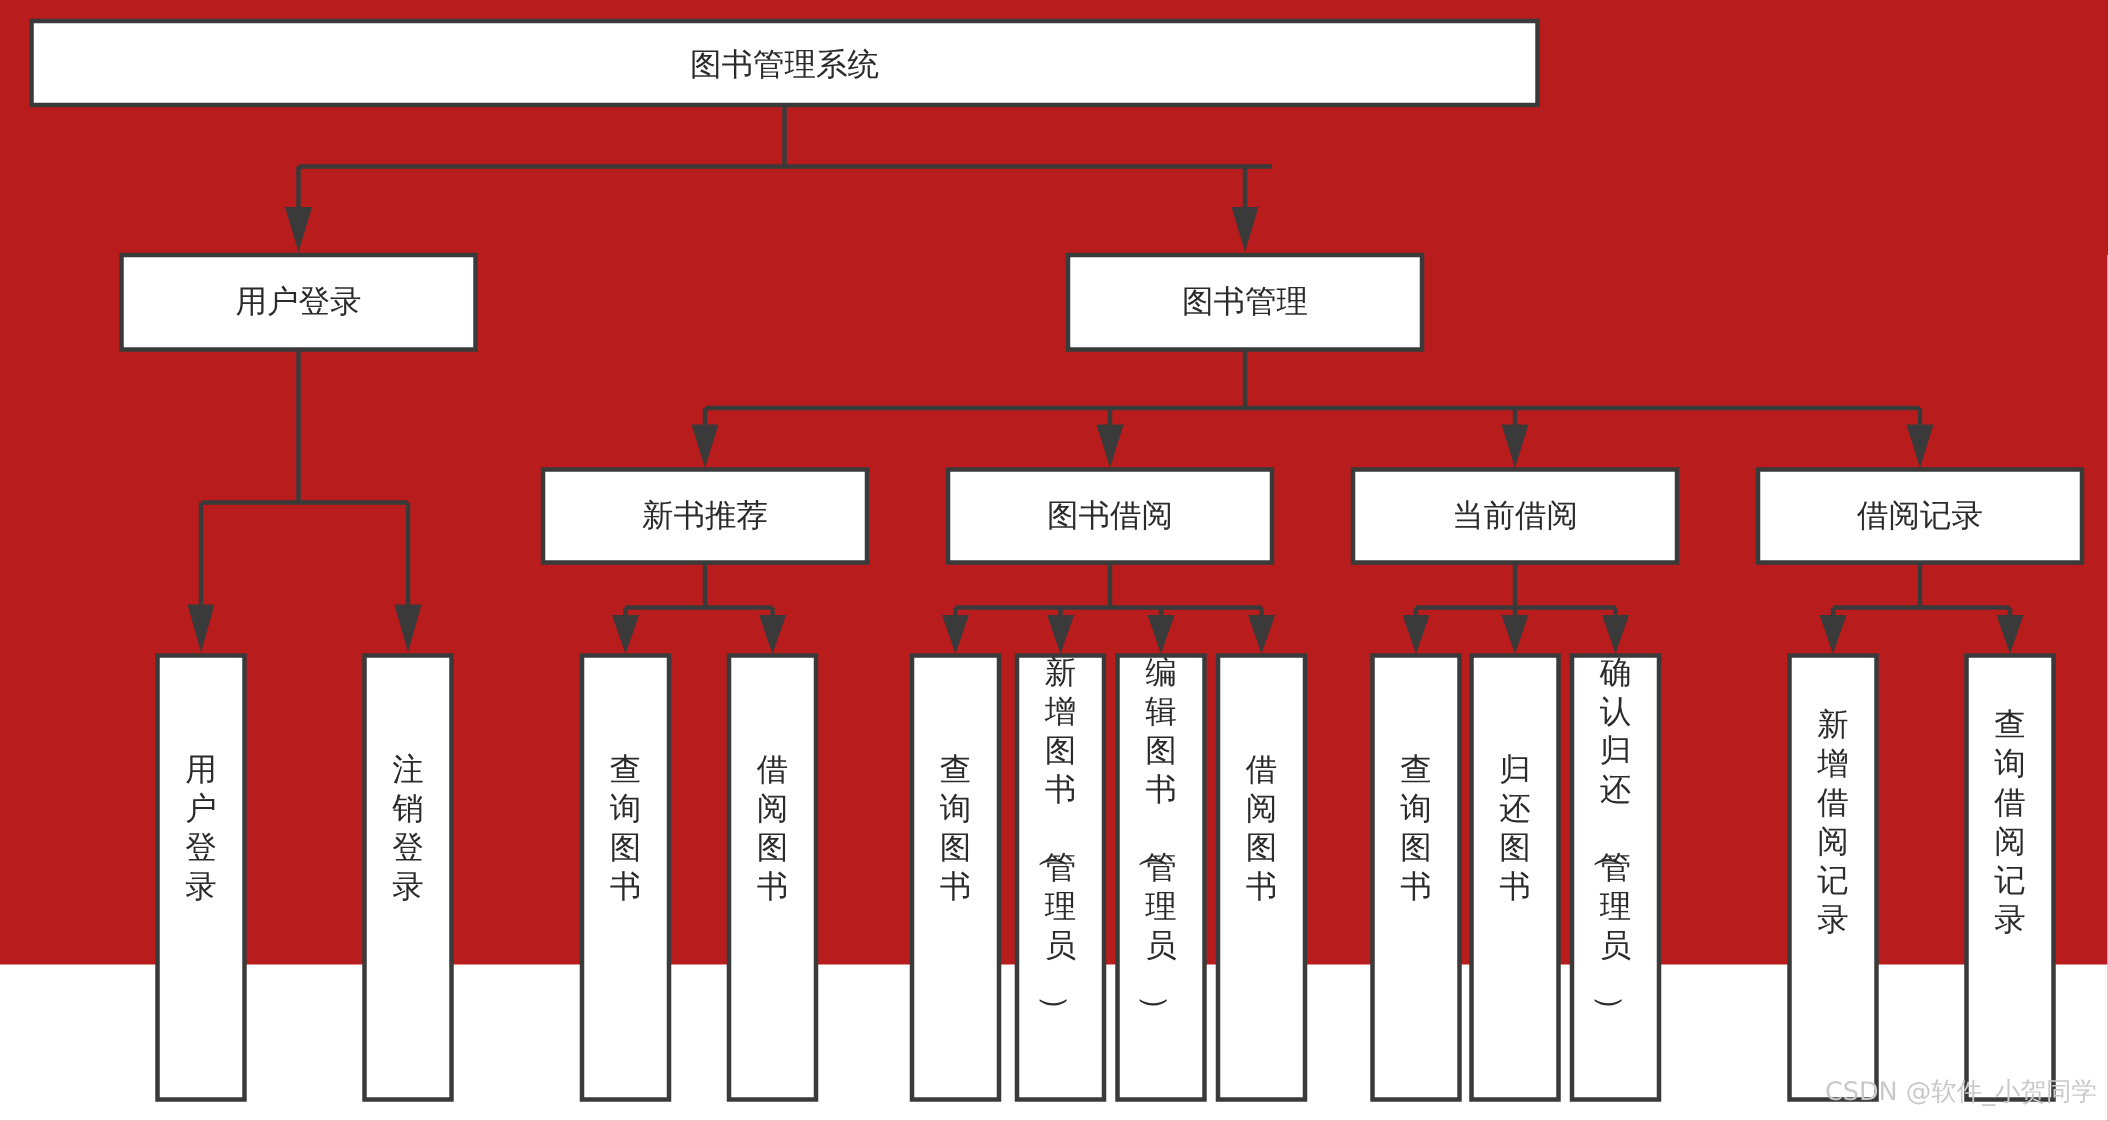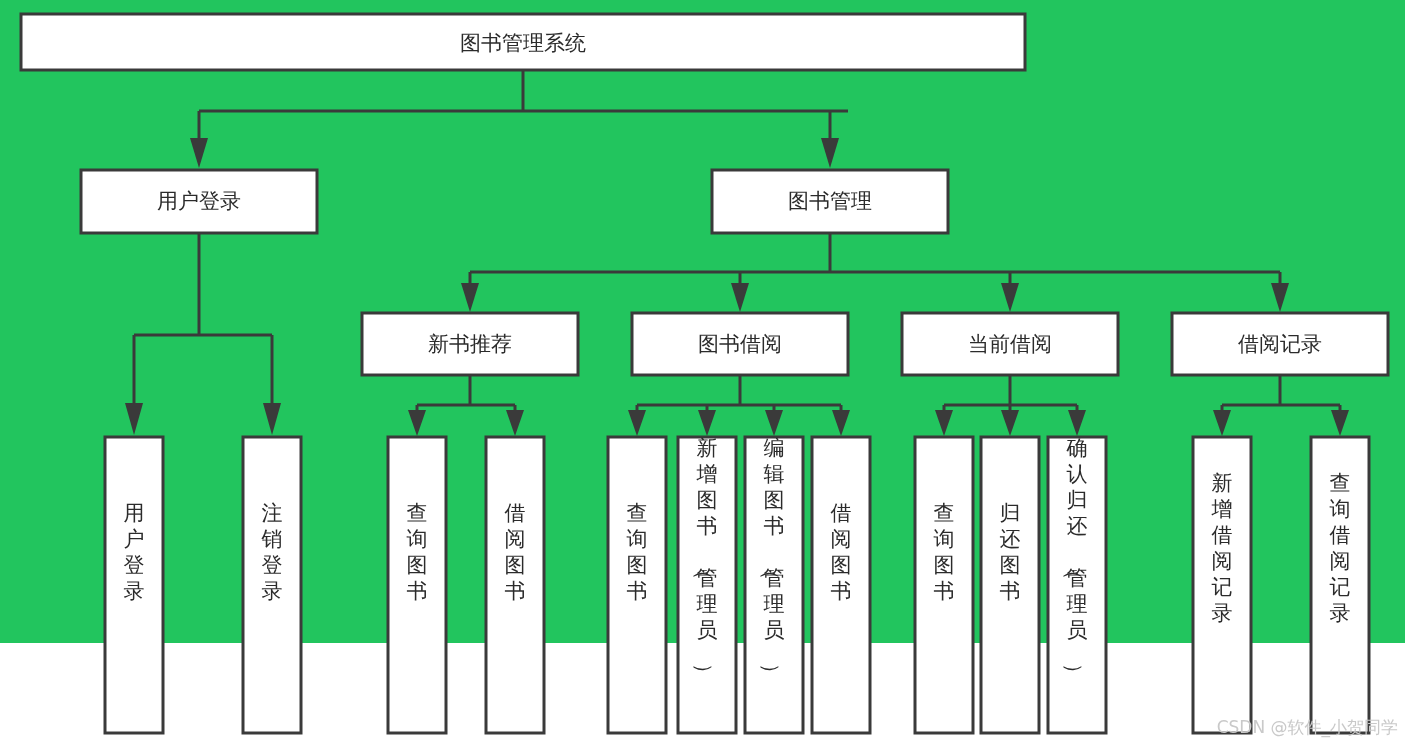--- a/index.html
+++ b/index.html
@@ -11,21 +11,21 @@
   body {
     width: 1405px;
     height: 747px;
     font-family: "DejaVu Sans", "Liberation Sans", sans-serif;
     overflow: hidden;
   }
   #diagram-root {
     position: relative;
     width: 1405px;
     height: 643px;
-    background: #22c55e;
+    background: #b91c1c;
   }
   svg.diagram {
     position: absolute;
     left: 0;
     top: 0;
     width: 1405px;
     height: 747px;
   }
   .node-box {
     fill: #ffffff;

